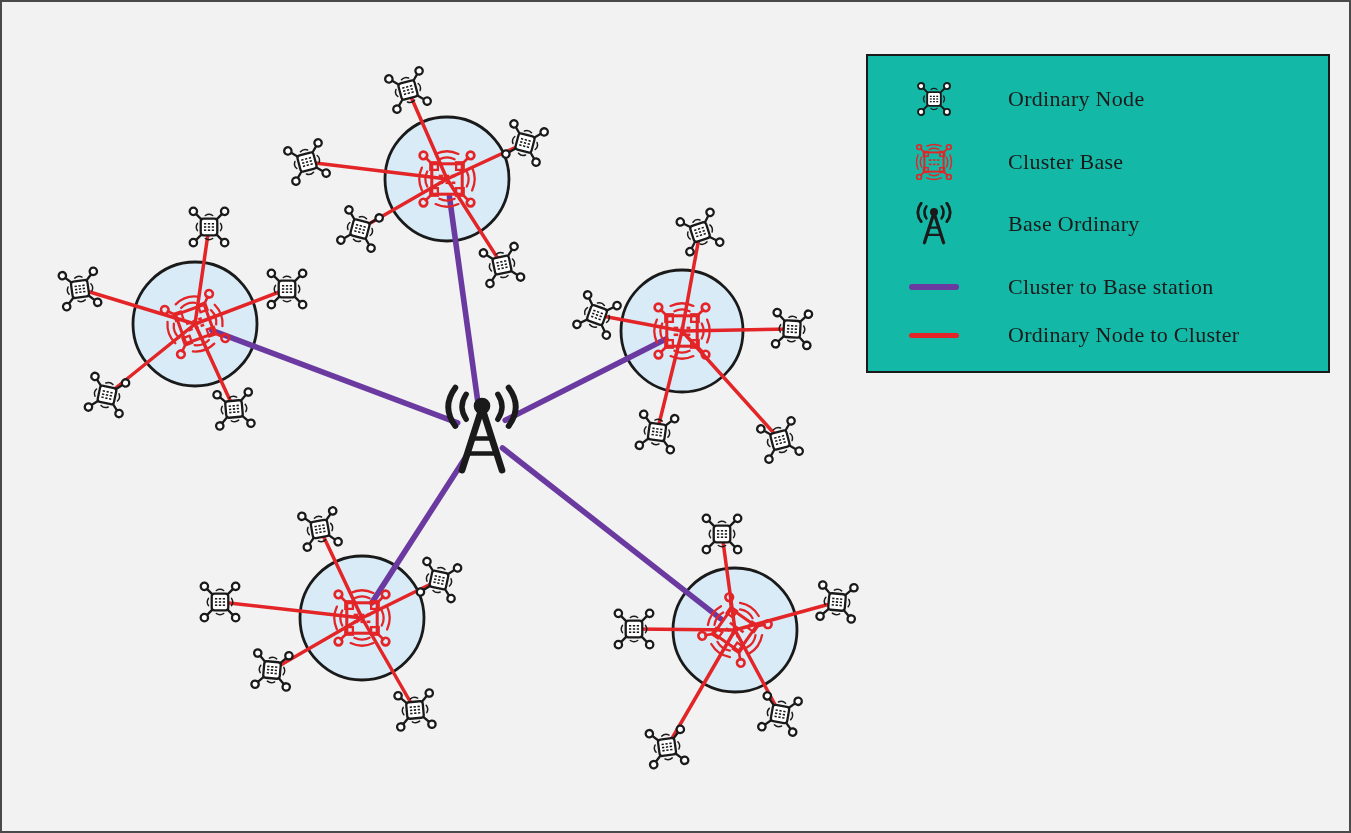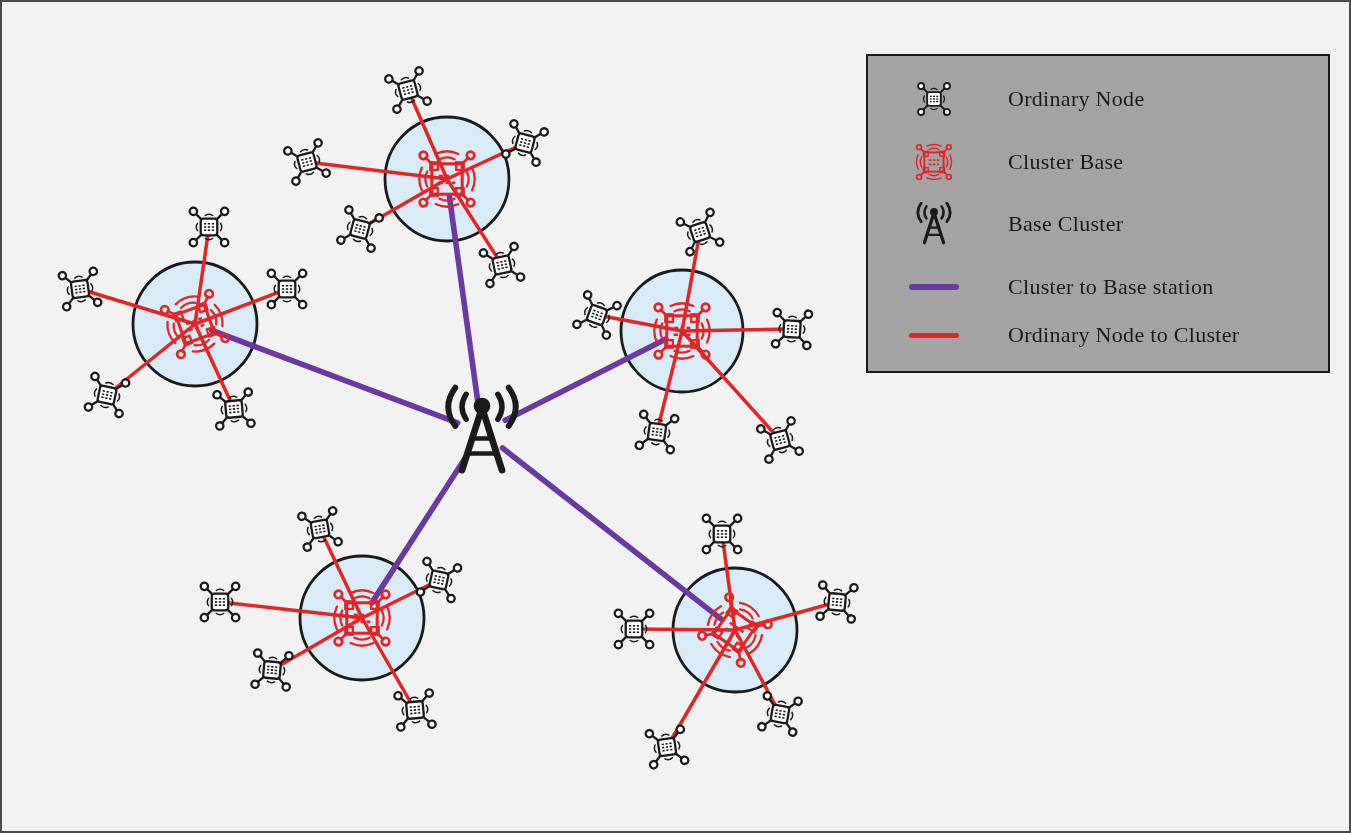--- a/index.html
+++ b/index.html
@@ -201,21 +201,21 @@
         <use href="#sym-drone-ch" xlink:href="#sym-drone-ch" x="155" y="284" width="76" height="76" transform="rotate(-20 193 322)" color="#e32528"></use>
         <use href="#sym-drone-ch" xlink:href="#sym-drone-ch" x="642" y="291" width="76" height="76" transform="rotate(0 680 329)" color="#e32528"></use>
         <use href="#sym-drone-ch" xlink:href="#sym-drone-ch" x="322" y="578" width="76" height="76" transform="rotate(0 360 616)" color="#e32528"></use>
         <use href="#sym-drone-ch" xlink:href="#sym-drone-ch" x="695" y="590" width="76" height="76" transform="rotate(35 733 628)" color="#e32528"></use>
       </g>
     <g id="layer-bs">
         <use href="#sym-bs" xlink:href="#sym-bs" x="430" y="376" width="100" height="106" color="#1a1a1a"></use>
       </g>
   </svg>
 
-  <div class="legend" id="legend-box" style="background: #a3a3a3; border-color: rgb(26, 26, 26);">
+  <div class="legend" id="legend-box" style="background: #14b8a6; border-color: rgb(26, 26, 26);">
 
     <div class="lg-row" style="top:17px">
       <span class="lg-icon-cell">
         <svg width="38" height="38" viewBox="0 0 100 100" style="color: rgb(26, 26, 26);">
             <use href="#sym-drone" xlink:href="#sym-drone"></use>
           </svg>
       </span>
       <span class="lg-label">Ordinary Node</span>
     </div>
 
@@ -227,21 +227,21 @@
       </span>
       <span class="lg-label">Cluster Base</span>
     </div>
 
     <div class="lg-row" style="top:142px">
       <span class="lg-icon-cell">
         <svg width="48" height="44" viewBox="0 0 120 110" style="color: rgb(26, 26, 26);">
             <use href="#sym-bs" xlink:href="#sym-bs"></use>
           </svg>
       </span>
-      <span class="lg-label">Base Cluster</span>
+      <span class="lg-label">Base Ordinary</span>
     </div>
 
     <div class="lg-row" style="top:205px">
       <span class="lg-icon-cell">
         <span class="lg-swatch" style="background: rgb(107, 58, 160);"></span>
       </span>
       <span class="lg-label">Cluster to Base station</span>
     </div>
 
     <div class="lg-row" style="top:253px">

